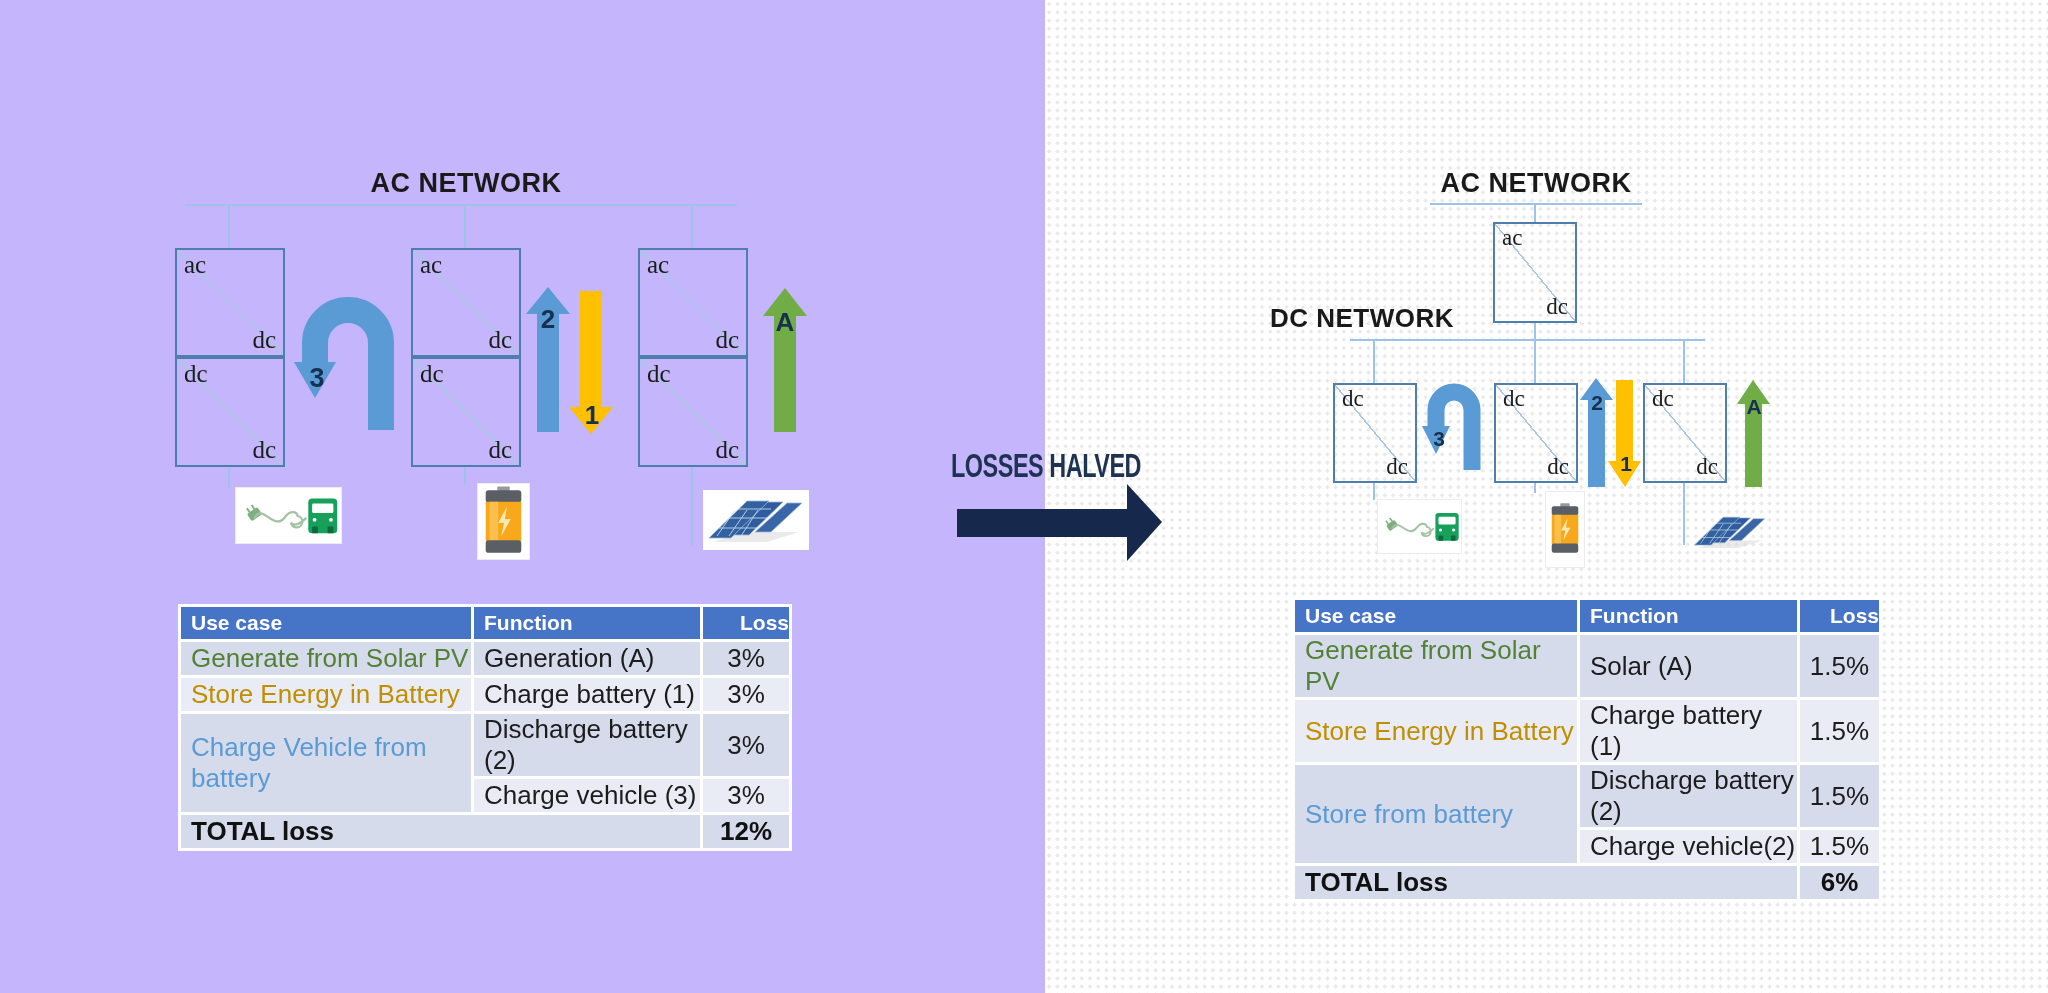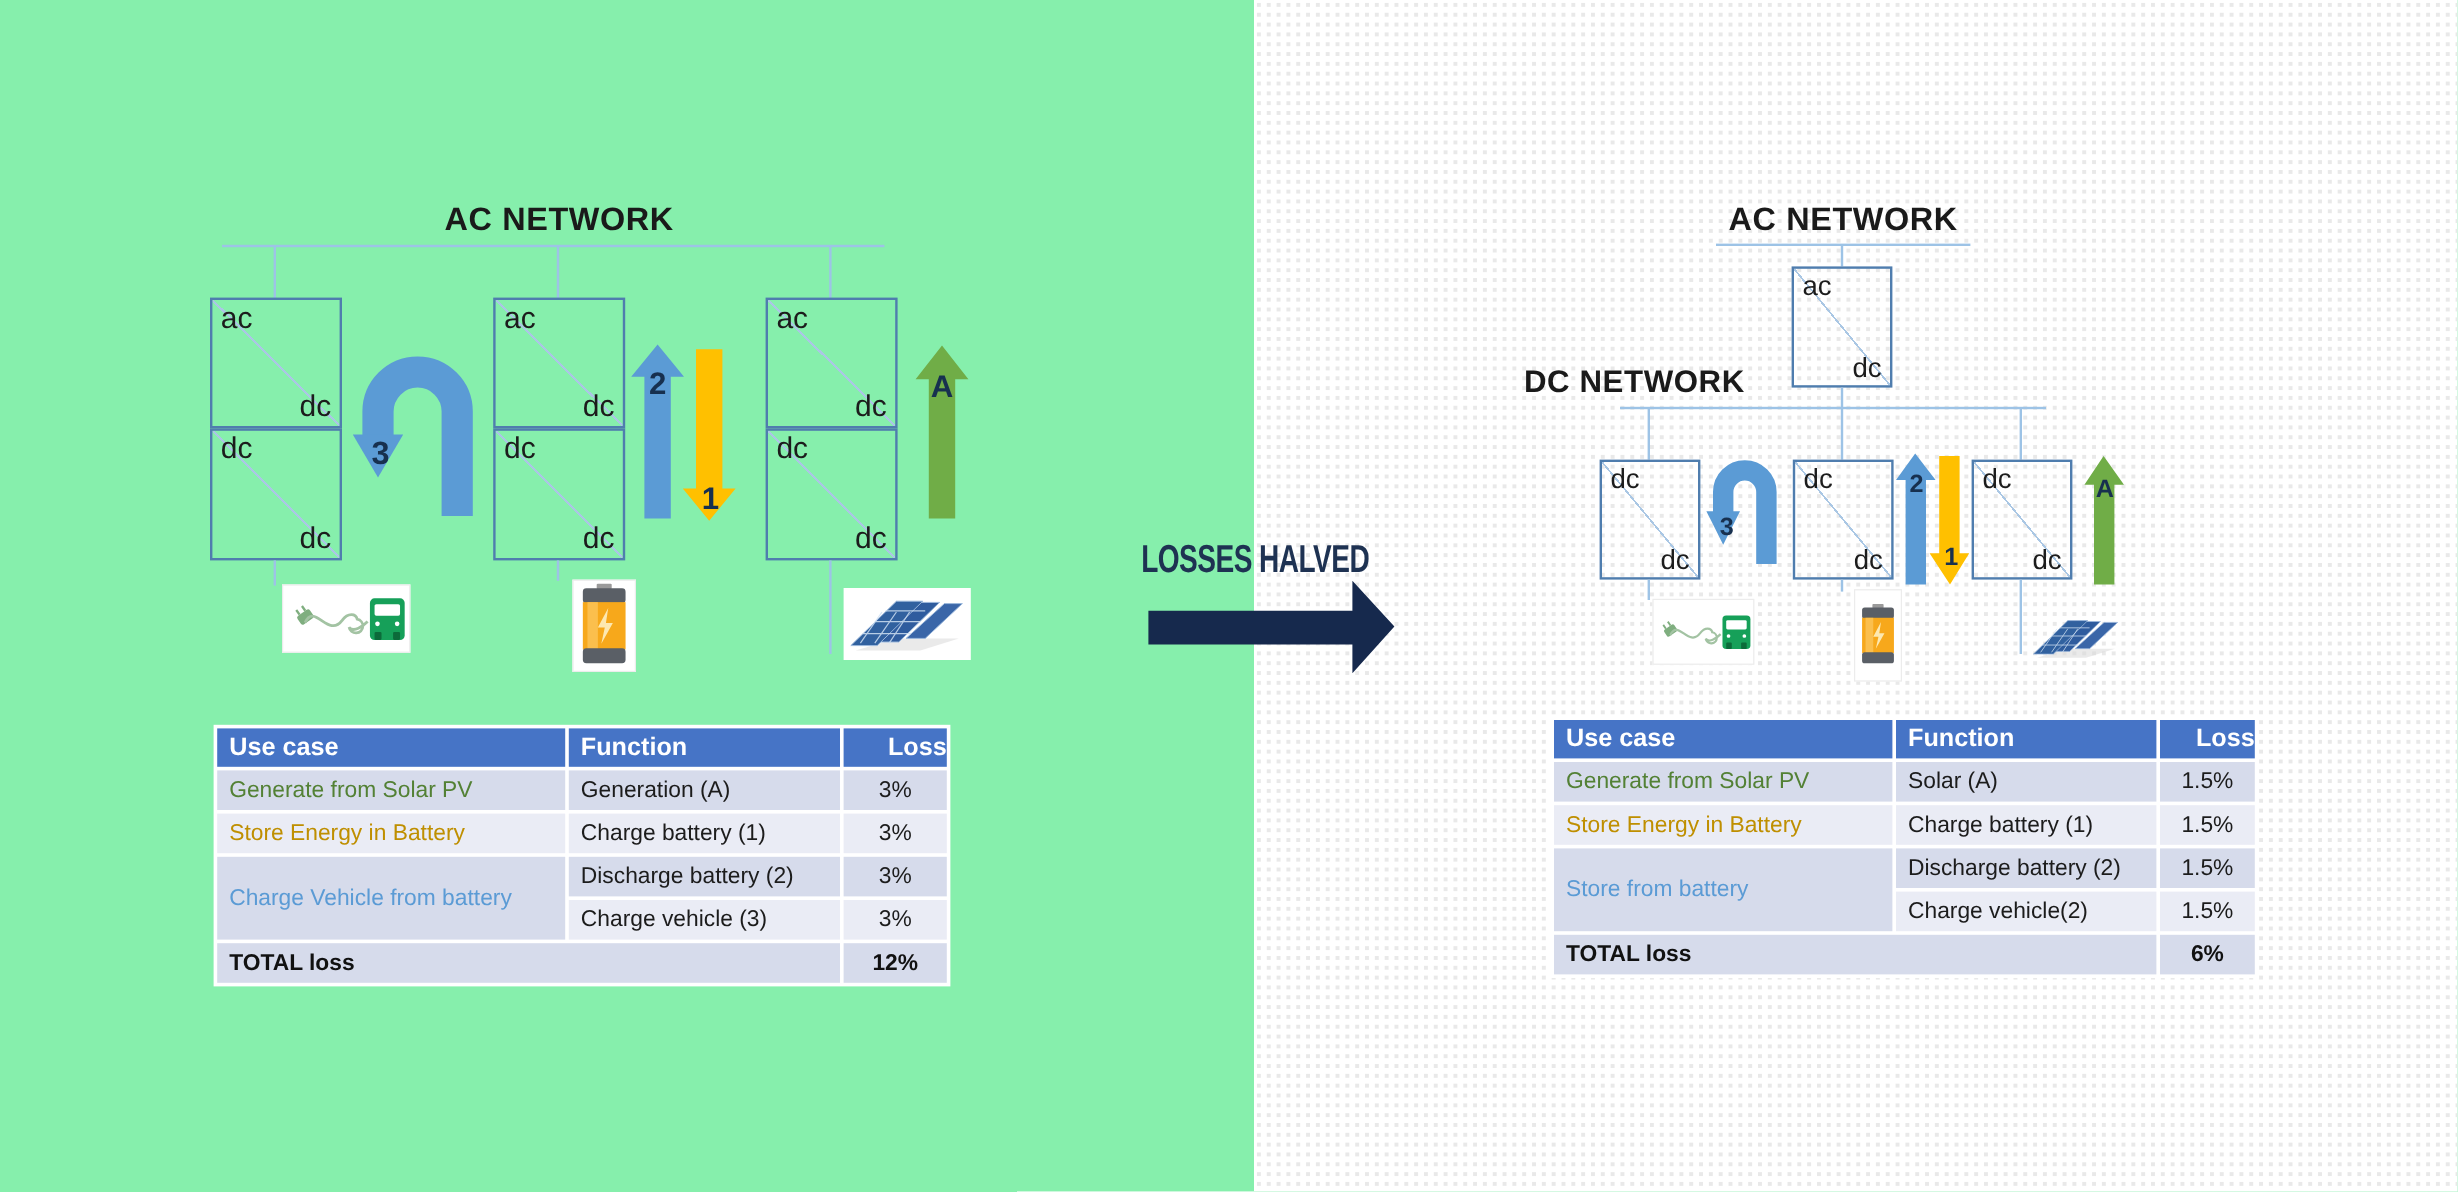--- a/index.html
+++ b/index.html
@@ -1,54 +1,55 @@
 <!DOCTYPE html>
 <html><head>
 <meta charset="utf-8">
 <style>
   html,body{margin:0;padding:0;background:#fff;}
   .stage{
-    position:relative;width:2048px;height:993px;background:#86efac;overflow:hidden;
+    position:relative;width:2048px;height:993px;background:#c4b5fd;overflow:hidden;
     font-family:"Liberation Sans",sans-serif;color:#1c1c1c;
   }
   .dots-panel{
     position:absolute;left:1045px;top:0;width:1003px;height:993px;
     background-image:radial-gradient(circle,#e9e9e9 1.8px,rgba(0,0,0,0) 1.9px);
     background-size:8.2px 8.2px;background-color:#ffffff;
   }
   .net-title{
     position:absolute;transform:translateX(-50%);white-space:nowrap;
     font-size:27px;font-weight:600;letter-spacing:.5px;color:#1a1a1a;
   }
   .hline{position:absolute;height:2px;background:#9dc3e6;}
   .vline{position:absolute;width:2px;background:#9dc3e6;}
   .conv-box{
     position:absolute;box-sizing:border-box;border:2px solid #4f7dae;
     background-image:linear-gradient(to top right,rgba(0,0,0,0) 49.4%,#aac7e4 49.4%,#aac7e4 50.6%,rgba(0,0,0,0) 50.6%);
+    font-family:Liberation Serif, serif;
   }
   .conv-box .tl{position:absolute;top:1px;left:7px;font-size:25px;}
   .conv-box .br{position:absolute;bottom:1px;right:7px;font-size:25px;}
   .conv-box.sm .tl,.conv-box.sm .br{font-size:23px;}
   .icon-card{position:absolute;background:#fff;border:1px solid #ececec;box-sizing:border-box;}
   .overlay{position:absolute;left:0;top:0;pointer-events:none;}
   .arrow-num{font-family:"Liberation Sans",sans-serif;font-weight:bold;fill:#17304f;}
   .halved-label{
     position:absolute;transform:translateX(-50%) scale(.9,1.25);transform-origin:center top;
     font-size:26px;font-weight:800;letter-spacing:-.5px;color:#1e3252;white-space:nowrap;
   }
   table.loss-table{
     position:absolute;border-collapse:separate;border-spacing:3px;
     table-layout:fixed;background:#ffffff;
   }
   table.loss-table th{
     background:#4674c6;color:#ffffff;font-size:21px;font-weight:bold;
     text-align:left;padding:0 0 0 10px;height:32px;
   }
   table.loss-table th.c{text-align:right;padding:0;}
-  table.loss-table td{font-size:19px;height:33px;padding:0 0 0 10px;vertical-align:middle;}
+  table.loss-table td{font-size:26px;height:33px;padding:0 0 0 10px;vertical-align:middle;}
   table.loss-table td.c{text-align:center;padding:0;}
   .band-a{background:#d6dbeb;}
   .band-b{background:#eaecf5;}
   .uc-green{color:#538135;}
   .uc-gold{color:#bf8f00;}
   .uc-blue{color:#5b9bd5;}
   .bold{font-weight:bold;color:#111;}
 </style>
 </head>
 <body>

